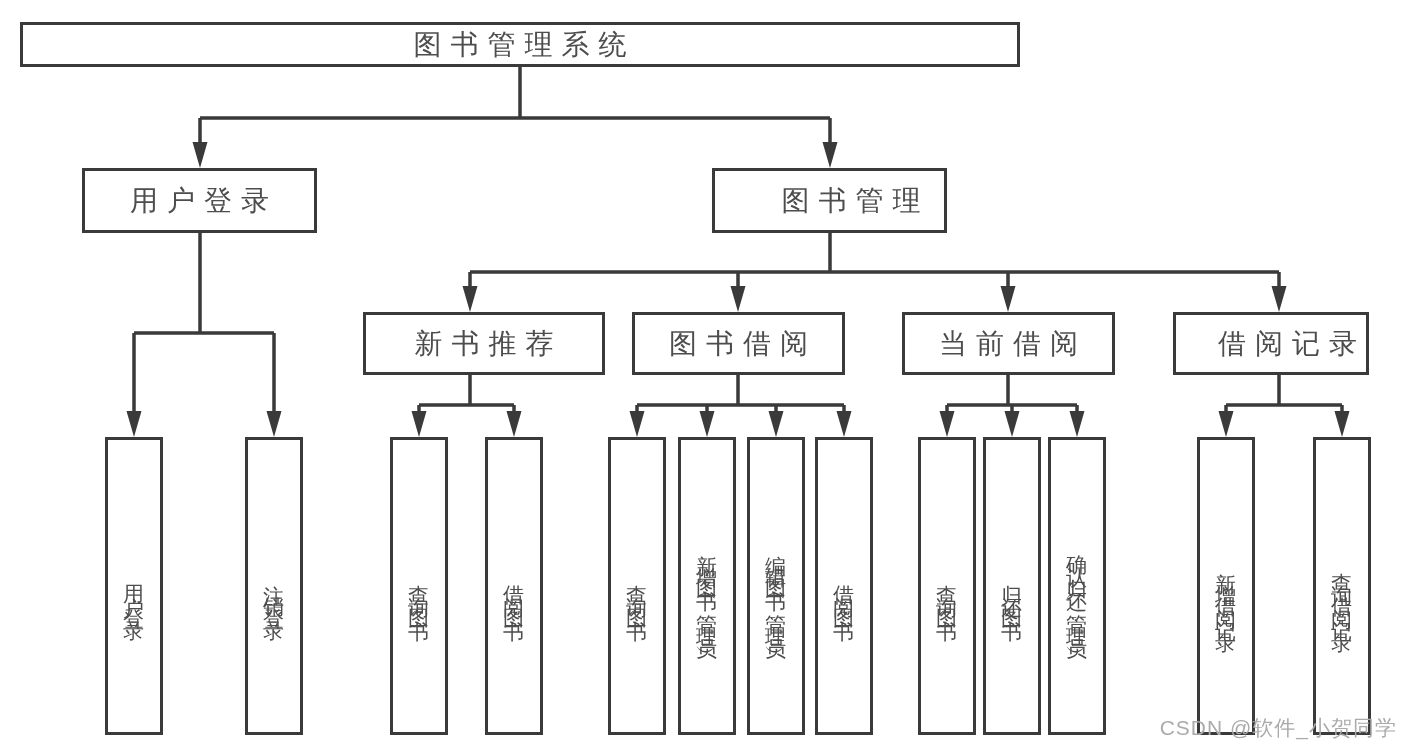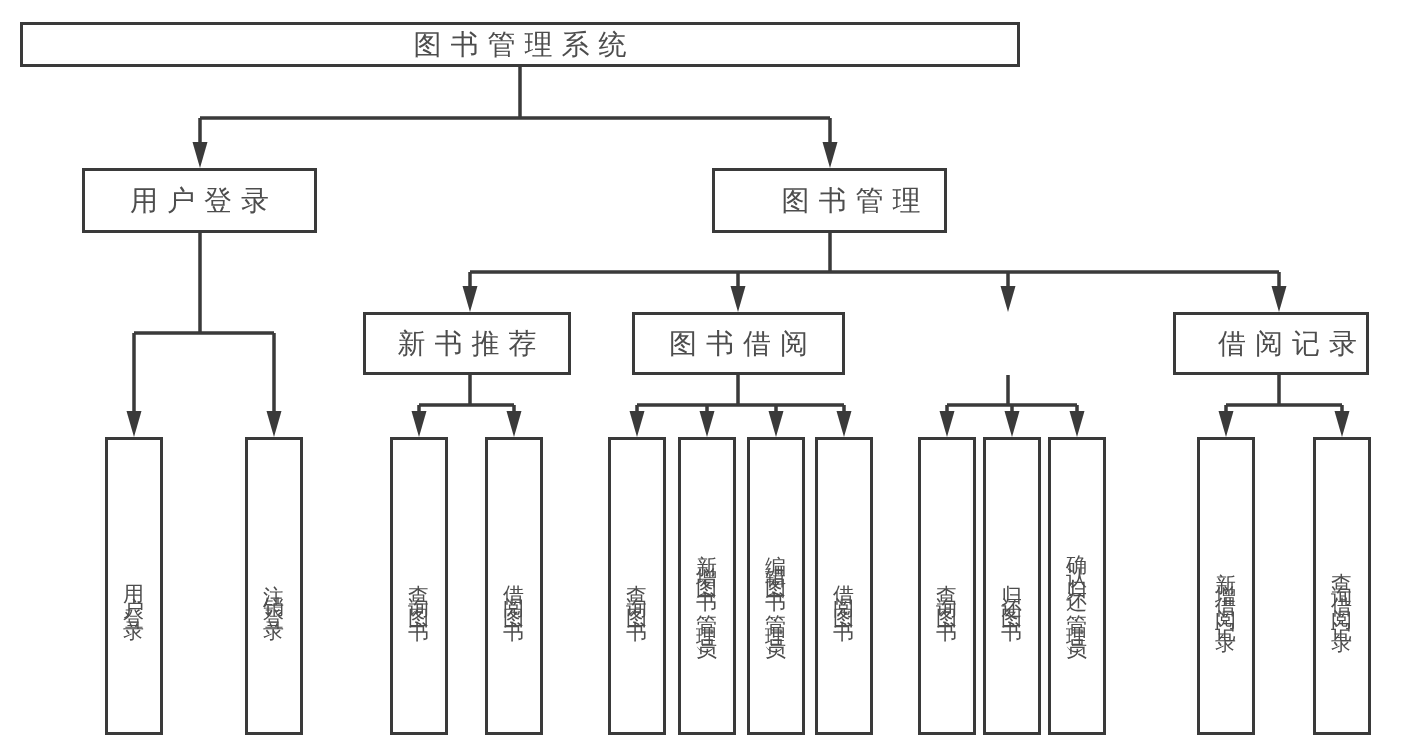--- a/index.html
+++ b/index.html
@@ -69,21 +69,21 @@
     font-size: 21px;
     letter-spacing: 1px;
     color: var(--watermark, #ababab);
     white-space: nowrap;
     z-index: 5;
   }
   
   .n-root  { left: 20px;   top: 22px;  width: 1000px; height: 45px; }
   .n-l2a   { left: 82px;   top: 168px; width: 235px;  height: 65px; }
   .n-l2b   { left: 712px;  top: 168px; width: 235px;  height: 65px; padding-left: 43px; }
-  .n-l3a   { left: 363px;  top: 312px; width: 208px;  height: 63px; }
+  .n-l3a   { left: 363px;  top: 312px; width: 242px;  height: 63px; }
   .n-l3b   { left: 632px;  top: 312px; width: 213px;  height: 63px; align-items: center; }
   .n-l3c   { left: 902px;  top: 312px; width: 213px;  height: 63px; }
   .n-l3d   { left: 1173px; top: 312px; width: 196px;  height: 63px; justify-content: flex-end; }
   .leaf    { top: 437px; }
   .n-g1c0  { left: 105px; }
   .n-g1c1  { left: 245px; }
   .n-g2c0  { left: 390px; }
   .n-g2c1  { left: 485px; }
   .n-g3c0  { left: 608px; }
   .n-g3c1  { left: 678px; }
@@ -144,20 +144,23 @@
   <div class="hnode n-l2b">
     <span class="lbl">图书管理</span>
   </div>
 
   <div class="hnode n-l3a">
     <span class="lbl">新书推荐</span>
   </div>
   <div class="hnode n-l3b">
     <span class="lbl">图书借阅</span>
   </div>
+  <div class="hnode n-l3c">
+    <span class="lbl">当前借阅</span>
+  </div>
   <div class="hnode n-l3d">
     <span class="lbl">借阅记录</span>
   </div>
 
   <div class="vnode leaf n-g1c0">
     <span class="lbl">用户登录</span>
   </div>
   <div class="vnode leaf n-g1c1">
     <span class="lbl">注销登录</span>
   </div>
@@ -192,14 +195,15 @@
     <span class="lbl">确认归还（管理员）</span>
   </div>
 
   <div class="vnode leaf n-g5c0">
     <span class="lbl">新增借阅记录</span>
   </div>
   <div class="vnode leaf n-g5c1">
     <span class="lbl">查询借阅记录</span>
   </div>
 
+  <div class="watermark">CSDN @软件_小贺同学</div>
 
 </div>
 
 </body></html>

